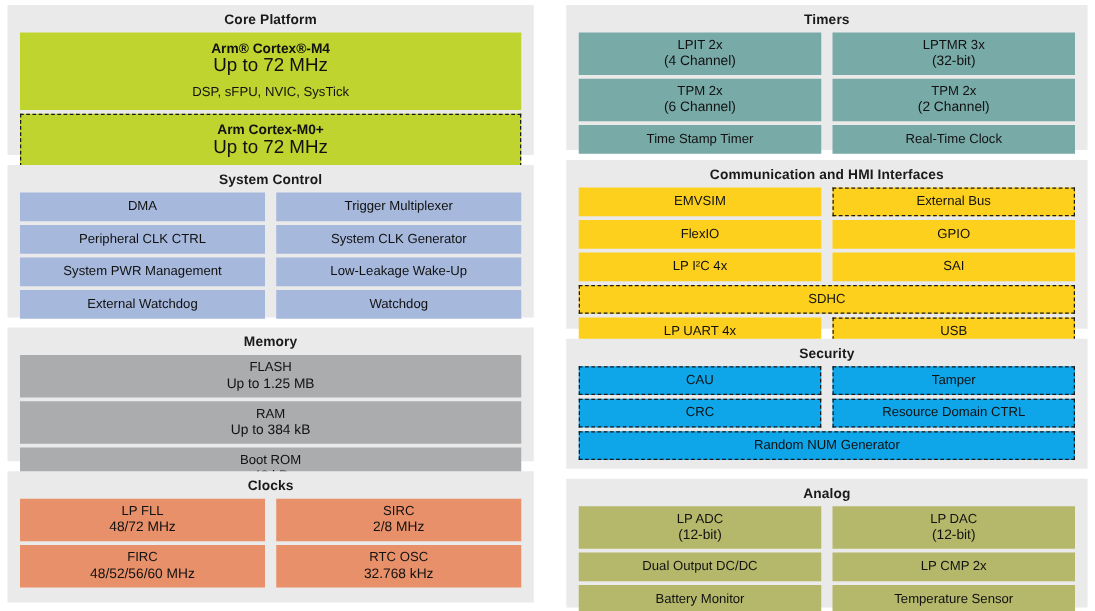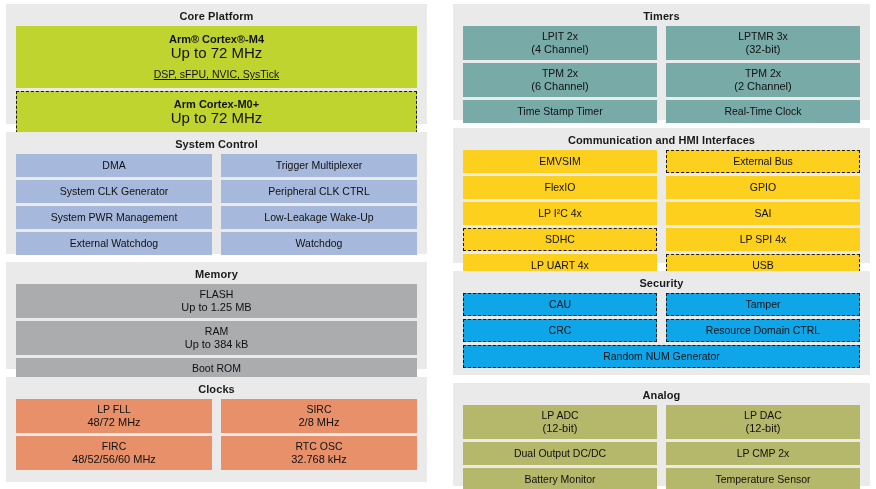--- a/index.html
+++ b/index.html
@@ -51,21 +51,21 @@
   .c-com{background:#fdd01e;}
   .c-sec{background:#0ea5e9;}
   .c-ana{background:#b5b86a;}
 
   
   .core-block{display:flex;flex-direction:column;}
   .core-top{padding:3px 2px 4px 2px;text-align:center;}
   .core-top b{font-weight:bold;font-size:11px;line-height:13px;display:block;}
   .core-top span{font-size:15px;line-height:13px;display:block;}
   .core-rule{height:1px;background:#3a3a1a;margin:0 2px;}
-  .core-bot{padding:3px 2px;text-align:right;font-size:10.5px;line-height:14px;text-decoration:underline;}
+  .core-bot{padding:3px 2px;text-align:right;font-size:10.5px;line-height:14px;}
 </style>
 </head>
 <body>
 
 <div class="page">
 
   <div class="col col-left">
 
     <div class="panel" style="height:120px;">
       <div class="panel-title">Core Platform</div>
@@ -93,22 +93,22 @@
     </div>
 
     <div class="panel" style="height:122px;">
       <div class="panel-title">System Control</div>
       <div class="rows">
         <div class="row">
           <div class="blk c-sys one-line">DMA</div>
           <div class="blk c-sys one-line">Trigger Multiplexer</div>
         </div>
         <div class="row">
+          <div class="blk c-sys one-line">Peripheral CLK CTRL</div>
           <div class="blk c-sys one-line">System CLK Generator</div>
-          <div class="blk c-sys one-line">Peripheral CLK CTRL</div>
         </div>
         <div class="row">
           <div class="blk c-sys one-line">System PWR Management</div>
           <div class="blk c-sys one-line">Low-Leakage Wake-Up</div>
         </div>
         <div class="row">
           <div class="blk c-sys one-line">External Watchdog</div>
           <div class="blk c-sys one-line">Watchdog</div>
         </div>
       </div>
@@ -202,21 +202,20 @@
         <div class="row">
           <div class="blk c-com one-line">FlexIO</div>
           <div class="blk c-com one-line">GPIO</div>
         </div>
         <div class="row">
           <div class="blk c-com one-line">LP I²C 4x</div>
           <div class="blk c-com one-line">SAI</div>
         </div>
         <div class="row">
           <div class="blk c-com one-line dashed">SDHC</div>
-          <div class="blk c-com one-line">LP SPI 4x</div>
         </div>
         <div class="row">
           <div class="blk c-com one-line">LP UART 4x</div>
           <div class="blk c-com one-line dashed">USB</div>
         </div>
       </div>
     </div>
 
     <div class="panel" style="height:105px;">
       <div class="panel-title">Security</div>

